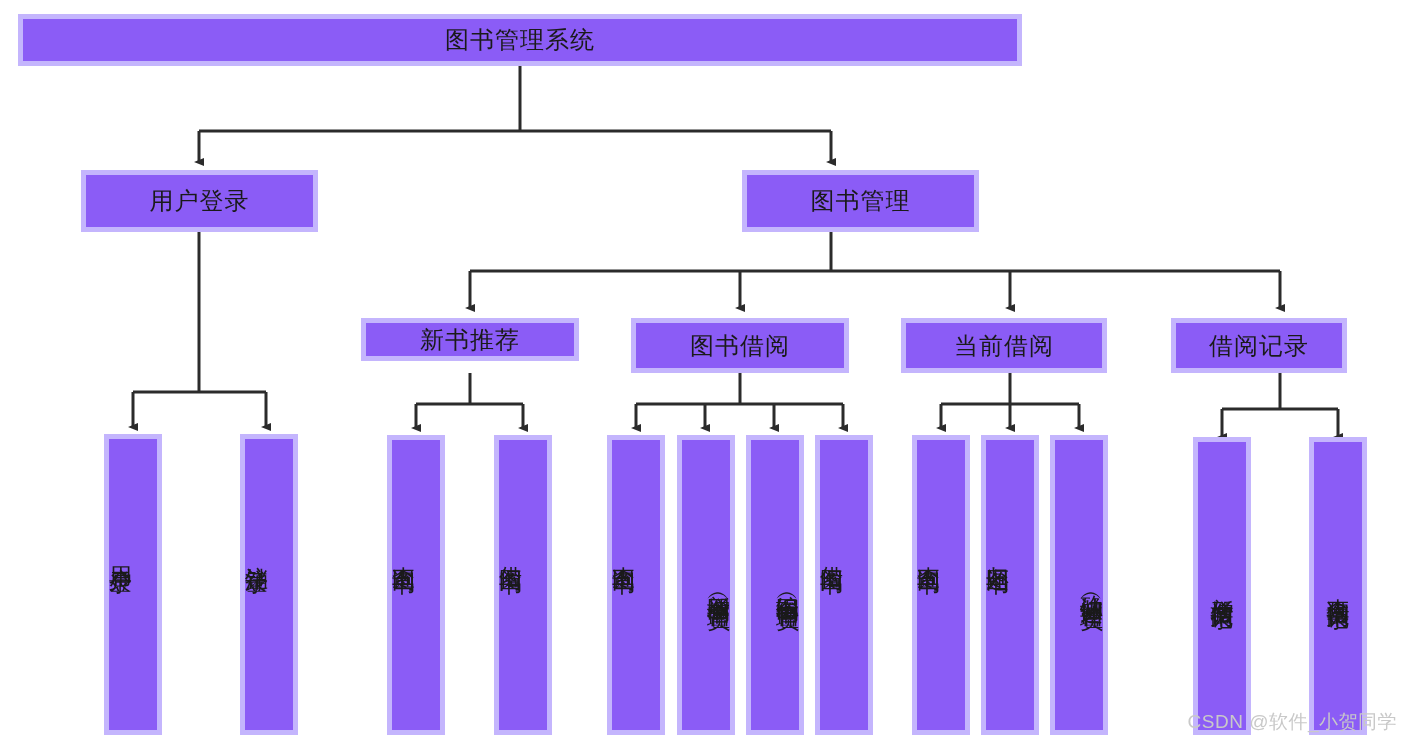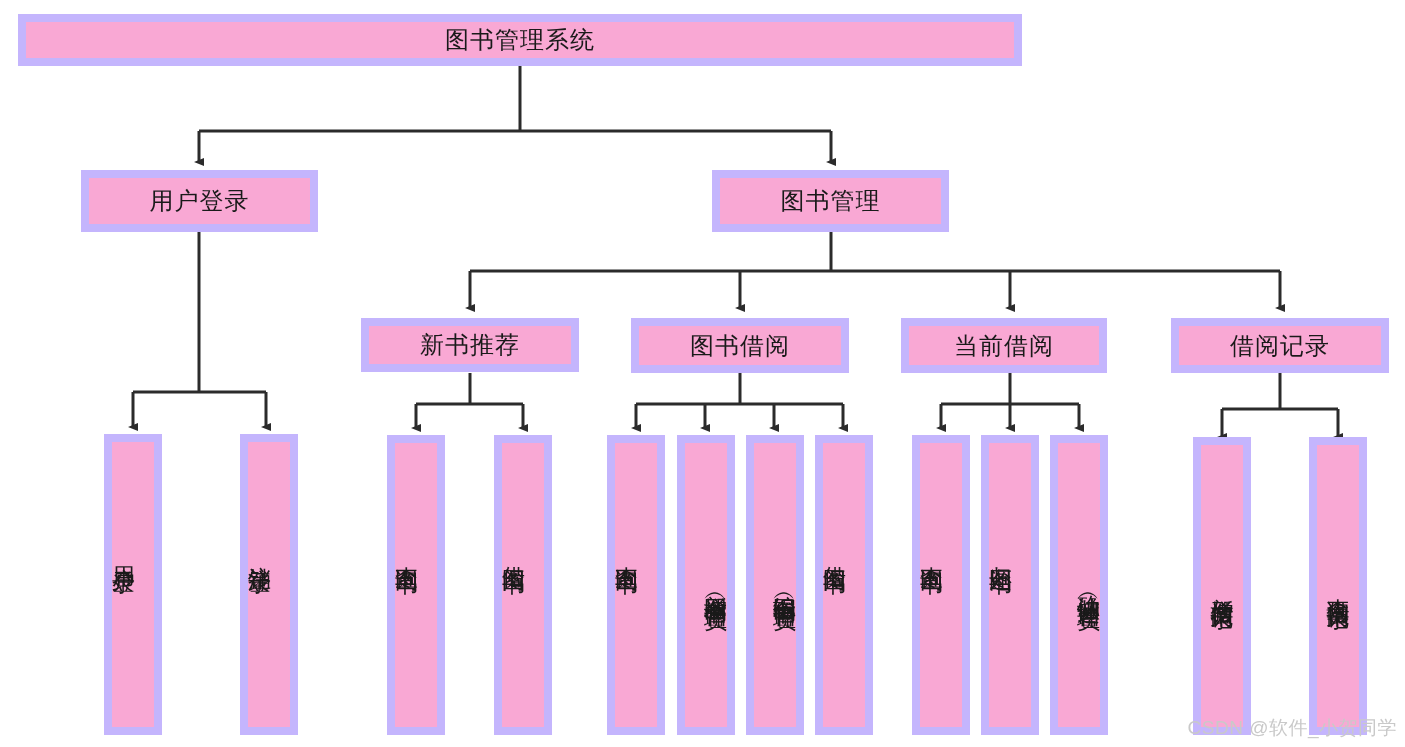--- a/index.html
+++ b/index.html
@@ -21,22 +21,22 @@
     position: absolute;
     left: 0;
     top: 0;
     width: 1405px;
     height: 747px;
     pointer-events: none;
   }
   .node {
     position: absolute;
     box-sizing: border-box;
-    background: #f9a8d4;
-    border: 8px solid #c4b5fd;
+    background: #8b5cf6;
+    border: 5px solid #c4b5fd;
     display: flex;
     align-items: center;
     justify-content: center;
     color: #1a1a1a;
   }
   .node.horiz {
     font-size: 24px;
     letter-spacing: 1px;
   }
   .node.vert {
@@ -62,21 +62,21 @@
     justify-content: center;
   }
   .vtext {
     writing-mode: vertical-rl;
     text-orientation: upright;
     white-space: nowrap;
   }
   #watermark {
     position: absolute;
     right: 8px;
-    bottom: 6px;
+    bottom: 12px;
     font-size: 19px;
     color: #c9c9c9;
     letter-spacing: 0.5px;
     white-space: nowrap;
   }
 </style>
 </head>
 <body>
 
 <div id="canvas">
@@ -131,34 +131,34 @@
     </g>
   </svg>
 
   <div class="node horiz" style="left:18px; top:14px; width:1004px; height:52px;">
     <span>图书管理系统</span>
   </div>
 
   <div class="node horiz" style="left:81px; top:170px; width:237px; height:62px;">
     <span>用户登录</span>
   </div>
-  <div class="node horiz" style="left:712px; top:170px; width:237px; height:62px;">
+  <div class="node horiz" style="left:742px; top:170px; width:237px; height:62px;">
     <span>图书管理</span>
   </div>
 
-  <div class="node horiz" style="left:361px; top:318px; width:218px; height:54px;">
+  <div class="node horiz" style="left:361px; top:318px; width:218px; height:43px;">
     <span>新书推荐</span>
   </div>
   <div class="node horiz" style="left:631px; top:318px; width:218px; height:55px;align-items:center;">
     <span>图书借阅</span>
   </div>
   <div class="node horiz" style="left:901px; top:318px; width:206px; height:55px;">
     <span>当前借阅</span>
   </div>
-  <div class="node horiz" style="left:1171px; top:318px; width:218px; height:55px;">
+  <div class="node horiz" style="left:1171px; top:318px; width:176px; height:55px;">
     <span>借阅记录</span>
   </div>
 
   <div class="node vert bottomish" style="left:104px; top:434px; width:58px; height:301px;">
     <span class="vtext">用户登录</span>
   </div>
   <div class="node vert bottomish" style="left:240px; top:434px; width:58px; height:301px;">
     <span class="vtext">注销登录</span>
   </div>
 

